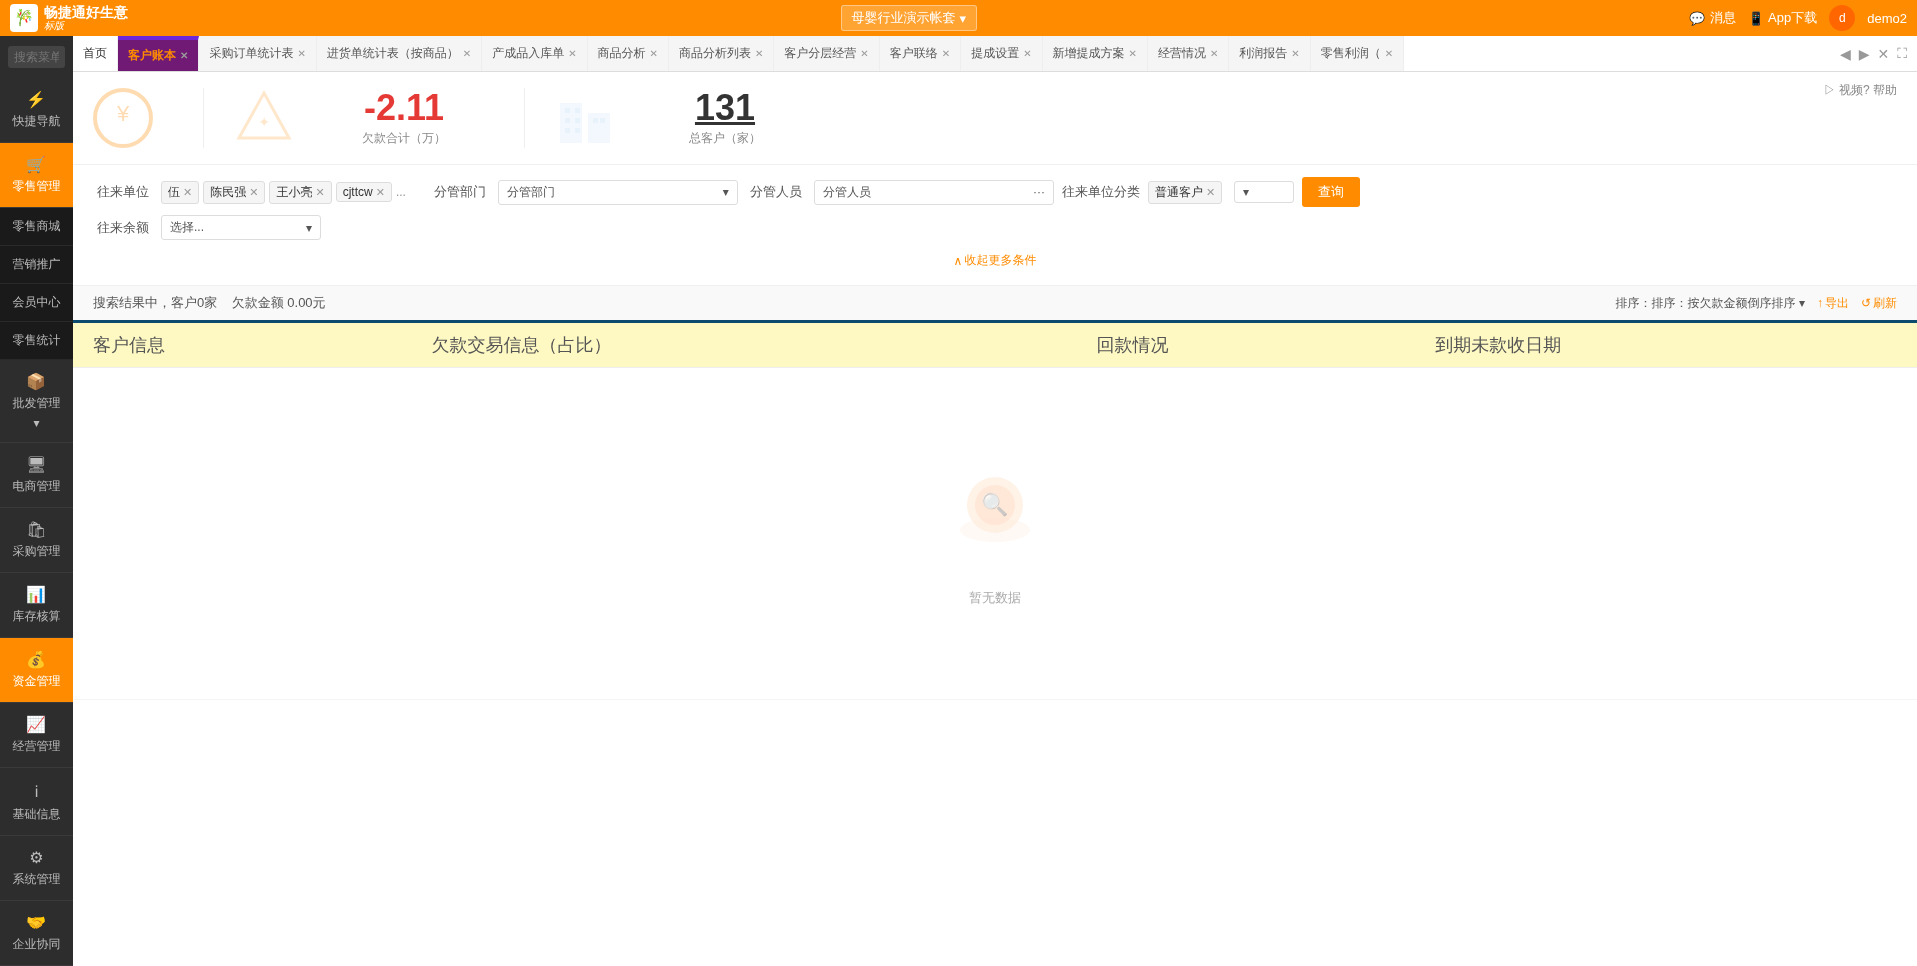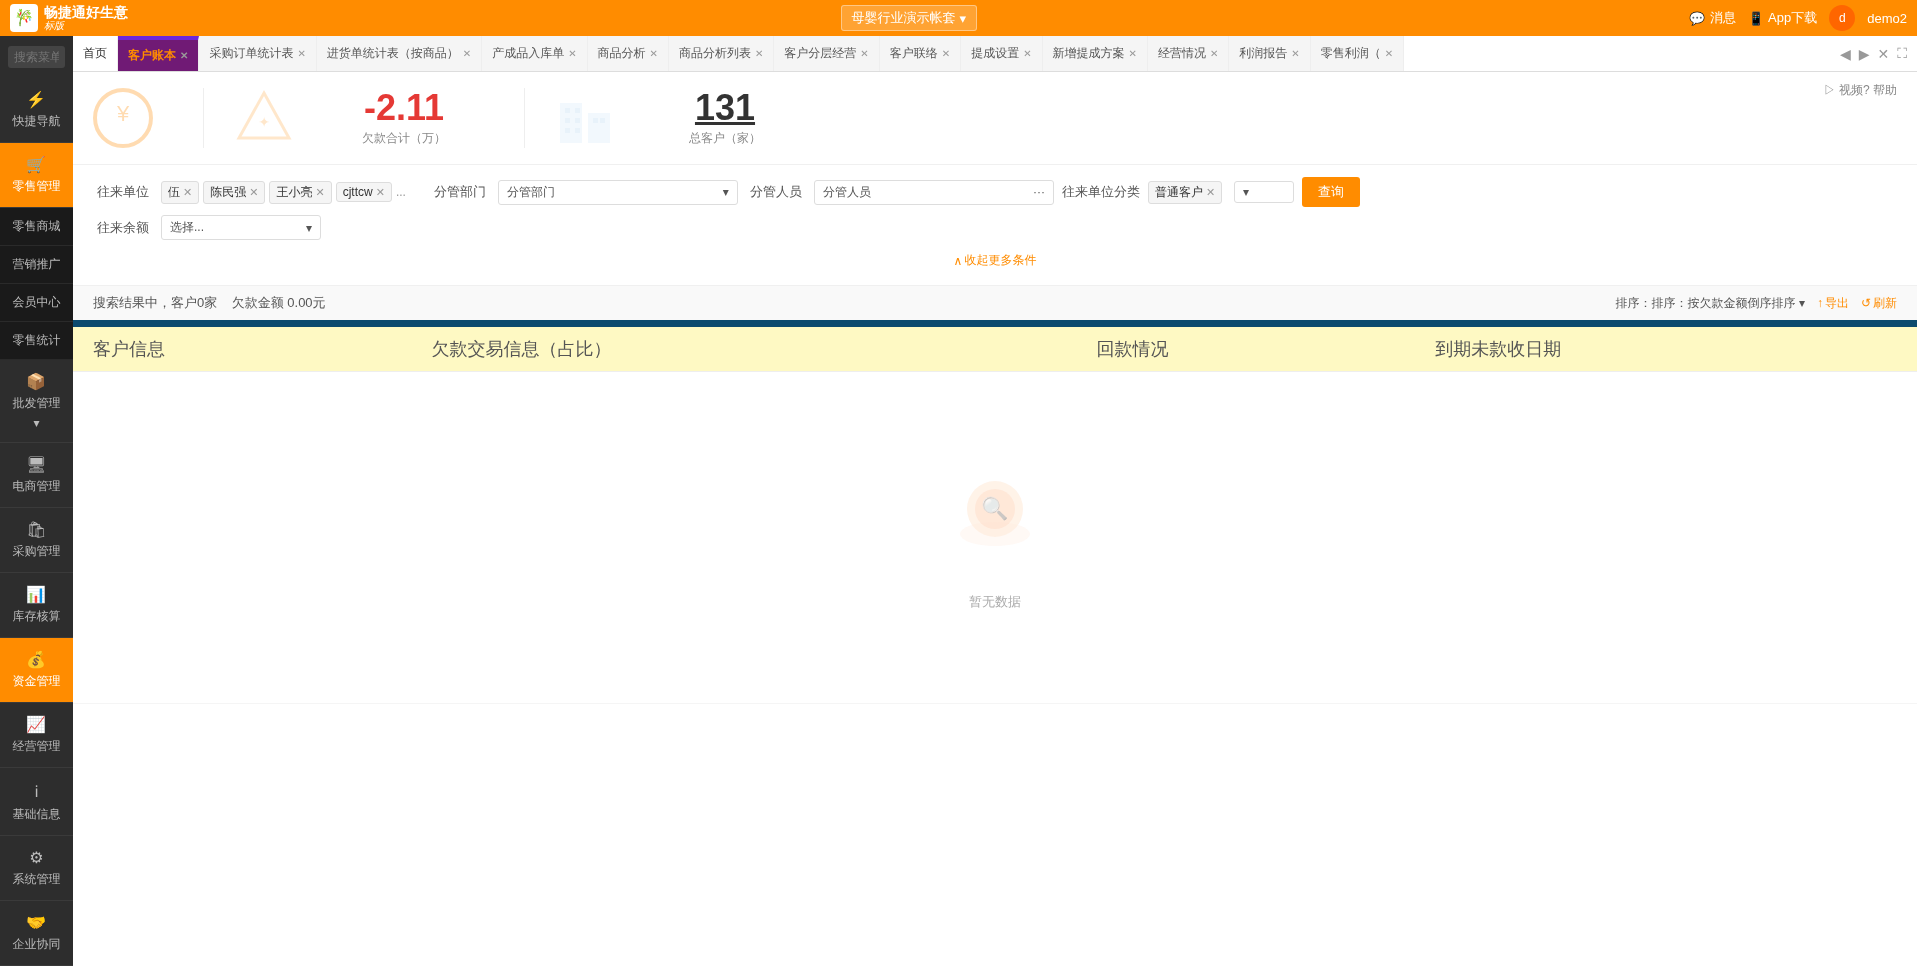--- a/index.html
+++ b/index.html
@@ -57,21 +57,21 @@
     .filter-label { font-size: 13px; color: #555; white-space: nowrap; min-width: 60px; text-align: center; }
     .filter-tags { display: flex; align-items: center; gap: 4px; flex-wrap: wrap; }
     .filter-tag { background: #f5f5f5; border: 1px solid #ddd; border-radius: 3px; padding: 2px 6px; font-size: 12px; display: flex; align-items: center; gap: 3px; }
     .filter-tag .remove { color: #999; cursor: pointer; font-size: 11px; }
     .filter-more { color: #999; cursor: pointer; font-size: 12px; }
     .filter-select { border: 1px solid #ddd; border-radius: 3px; padding: 3px 8px; font-size: 12px; color: #555; background: #fff; cursor: pointer; display: flex; align-items: center; gap: 4px; min-width: 160px; }
     .filter-select-wide { min-width: 240px; }
     .collapse-btn { color: #ff8c00; font-size: 12px; cursor: pointer; display: flex; align-items: center; gap: 2px; margin: 0 auto; }
 
     
-    .results-bar { display: flex; align-items: center; justify-content: space-between; padding: 8px 20px; background: #f9f9f9; border-bottom: 7px solid #0c4a6e; }
+    .results-bar { display: flex; align-items: center; justify-content: space-between; padding: 8px 20px; background: #f9f9f9; border-bottom: 3px solid #0c4a6e; }
     .results-info { font-size: 13px; color: #555; }
     .results-actions { display: flex; align-items: center; gap: 12px; font-size: 12px; color: #555; }
     .sort-label { color: #555; }
     .action-btn { color: #ff8c00; cursor: pointer; display: flex; align-items: center; gap: 2px; }
 
     
     .data-table { width: 100%; border-collapse: collapse; }
     .data-table th { background: #fef9c3; padding: 10px 20px; text-align: left; font-size: 18px; color: #555; font-weight: normal; border-bottom: 1px solid #eee; }
     .data-table td { padding: 12px 20px; border-bottom: 1px solid #f5f5f5; font-size: 13px; }
     .empty-state { display: flex; flex-direction: column; align-items: center; justify-content: center; padding: 80px 20px; }

